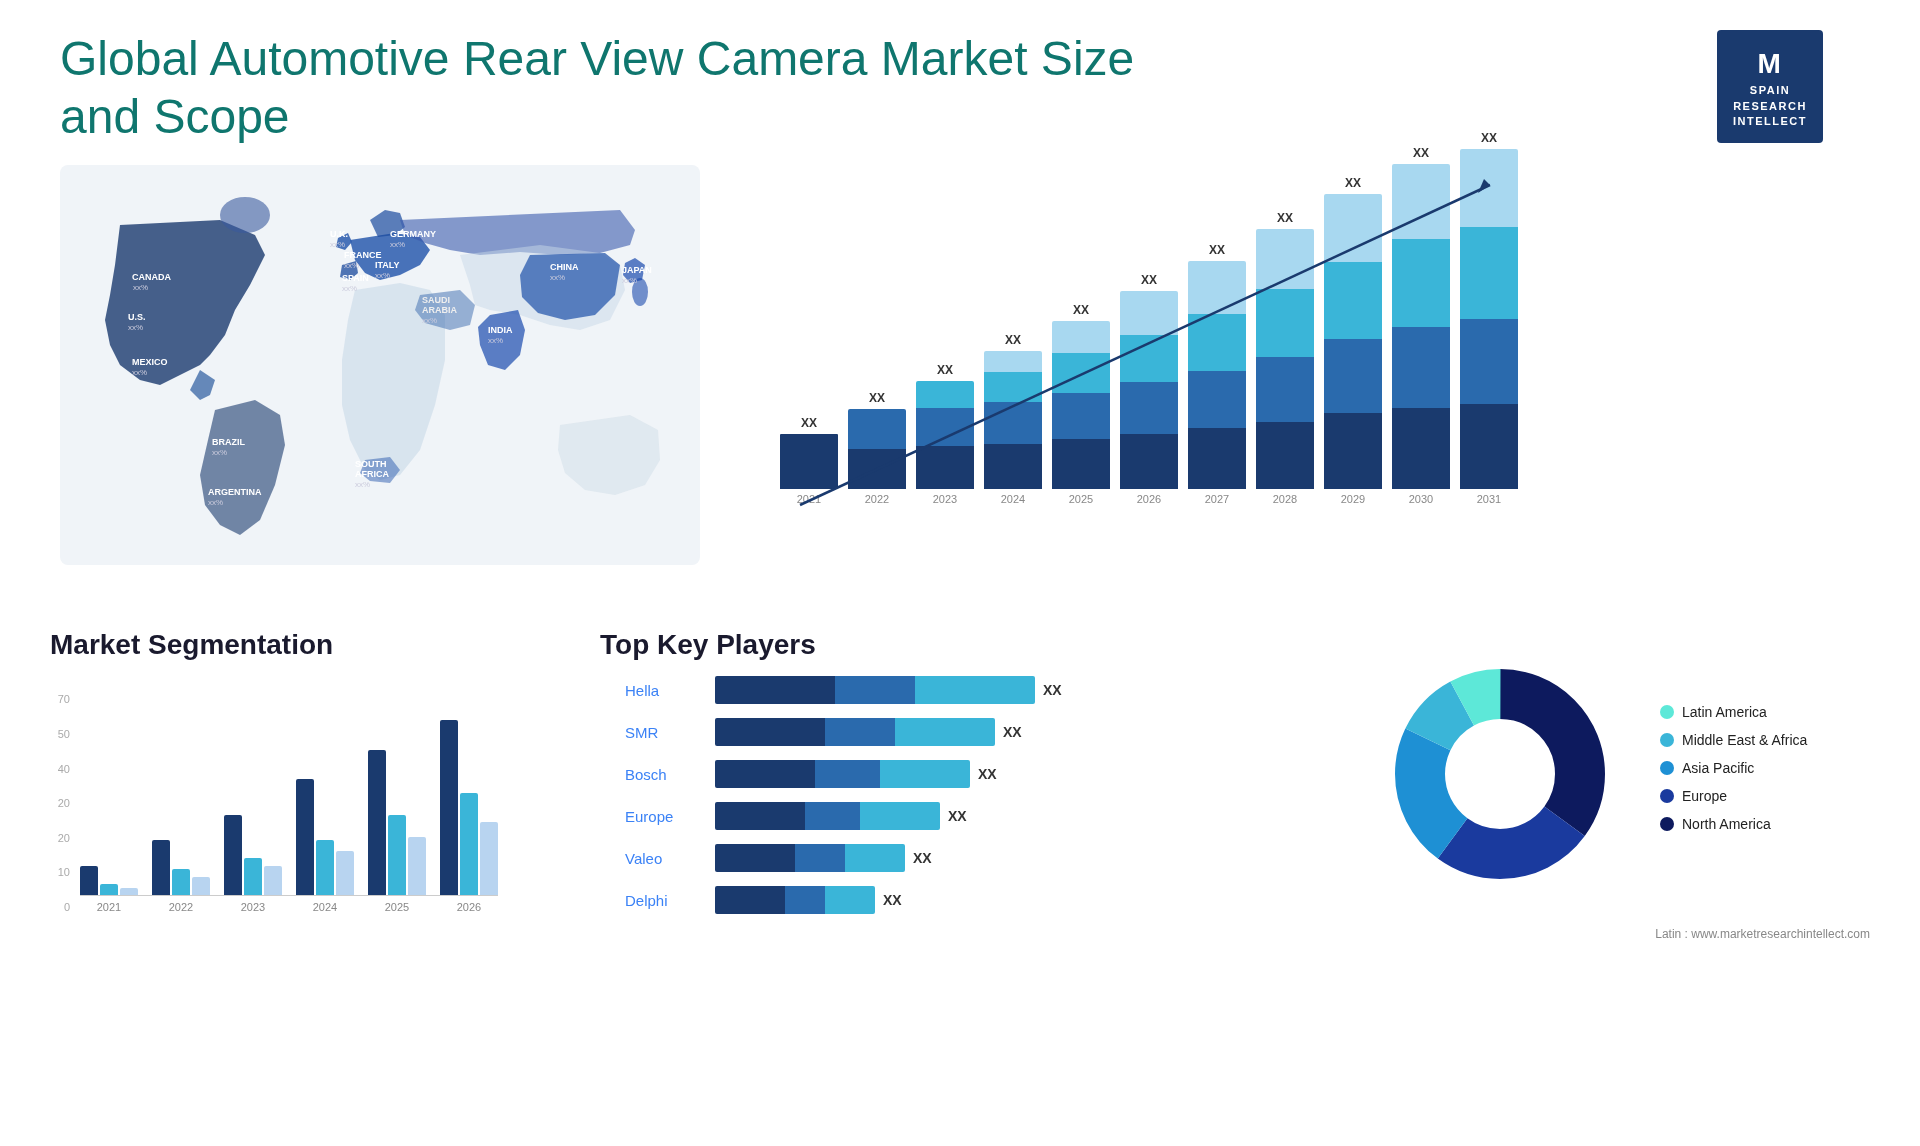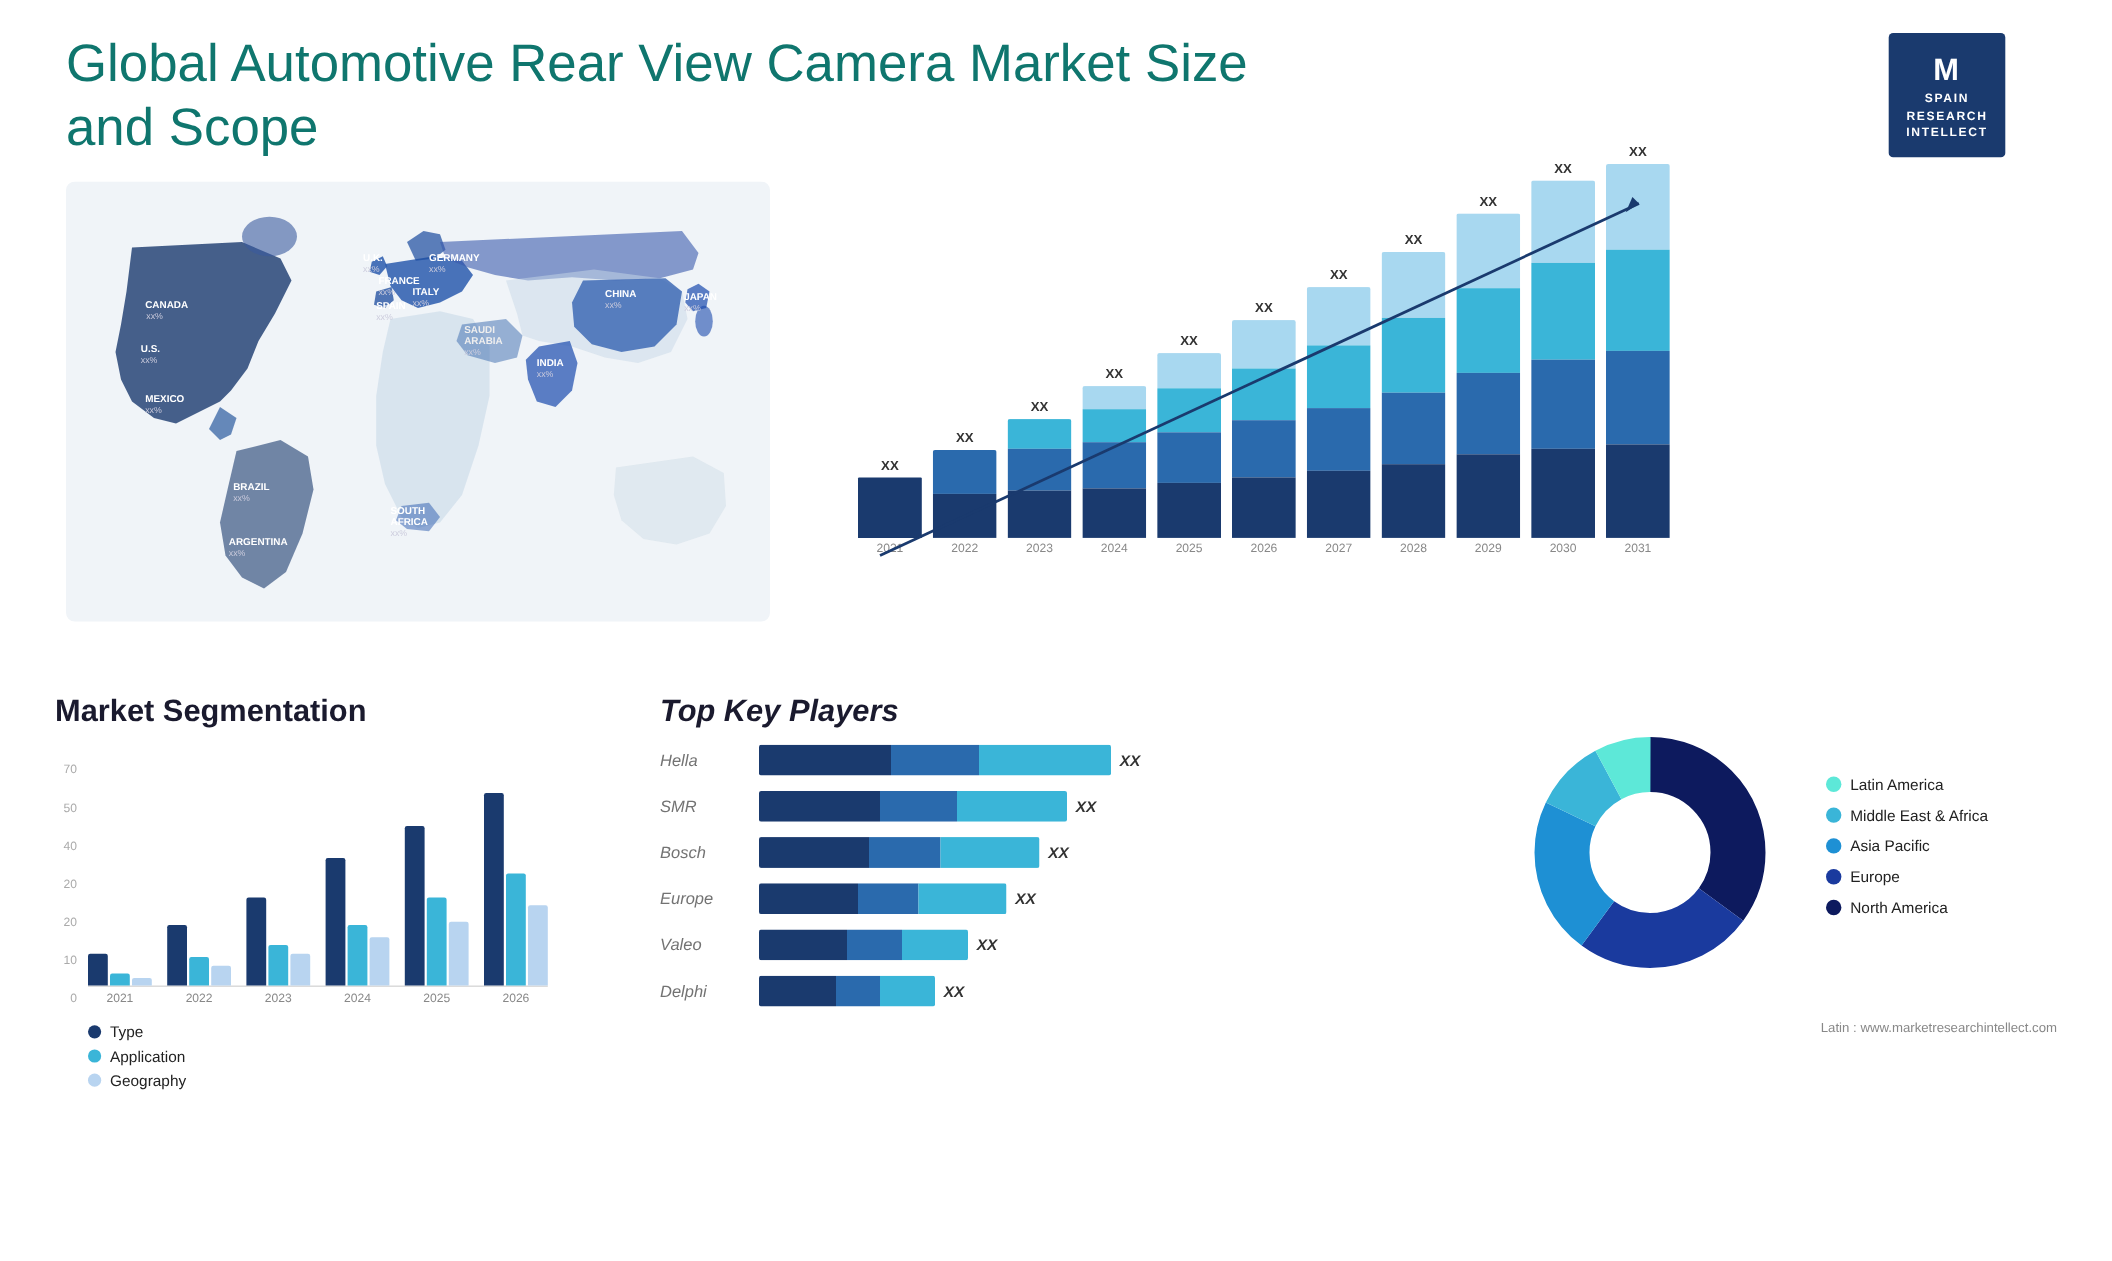--- a/index.html
+++ b/index.html
@@ -93,36 +93,36 @@
     }
     .legend-dot {
       width: 12px;
       height: 12px;
       border-radius: 50%;
     }
 
     
     .players-section {
       padding: 10px 20px;
-      font-style: italic;
     }
     .players-list {
       margin-top: 10px;
     }
     .player-row {
       display: flex;
       align-items: center;
       margin-bottom: 14px;
       gap: 10px;
     }
     .player-name {
       width: 80px;
       font-size: 15px;
-      color: #737373;
+      color: #3b82f6;
       flex-shrink: 0;
+      margin-left: 25px;
     }
     .player-bar-container {
       flex: 1;
       height: 28px;
       display: flex;
       align-items: center;
     }
     .player-bar-inner {
       height: 28px;
       display: flex;
@@ -469,34 +469,20 @@
           <span style="width:58px;text-align:center;font-size:11px;color:#888;">2021</span>
           <span style="width:58px;text-align:center;font-size:11px;color:#888;">2022</span>
           <span style="width:58px;text-align:center;font-size:11px;color:#888;">2023</span>
           <span style="width:58px;text-align:center;font-size:11px;color:#888;">2024</span>
           <span style="width:58px;text-align:center;font-size:11px;color:#888;">2025</span>
           <span style="width:58px;text-align:center;font-size:11px;color:#888;">2026</span>
         </div>
       </div>
     </div>
 
-    <div class="seg-legend" style="margin-top:16px;">
-      <div class="legend-item">
-        <div class="legend-dot" style="background:#1a3a6e;"></div>
-        <span>Type</span>
-      </div>
-      <div class="legend-item">
-        <div class="legend-dot" style="background:#3ab5d8;"></div>
-        <span>Application</span>
-      </div>
-      <div class="legend-item">
-        <div class="legend-dot" style="background:#b8d4f0;"></div>
-        <span>Geography</span>
-      </div>
-    </div>
   </div>
 
   <div class="players-section">
     <h2 class="section-title">Top Key Players</h2>
     <div class="players-list">
 
       <div class="player-row">
         <span class="player-name">Hella</span>
         <div class="player-bar-container">
           <div class="player-bar-inner" style="width:320px;">

